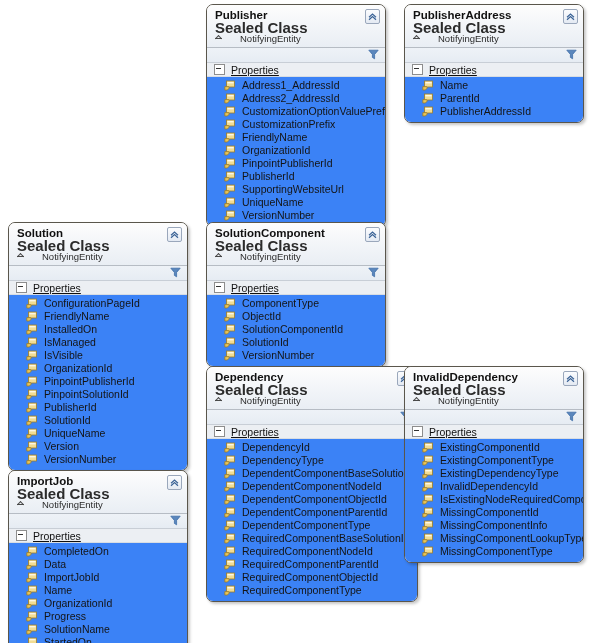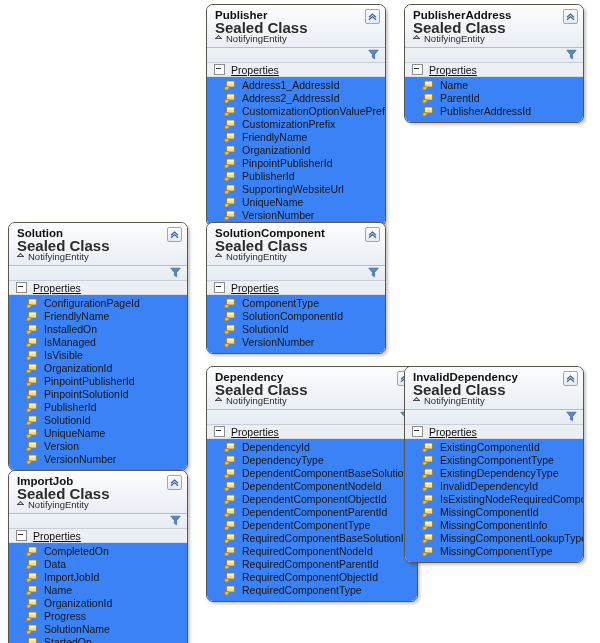--- a/index.html
+++ b/index.html
@@ -55,21 +55,21 @@
     white-space: nowrap;
     font-weight: bold;
   }
   .cb-base {
     font-size: 9.5px;
     color: #2b2b2b;
     line-height: 12px;
     white-space: nowrap;
     display: flex;
     align-items: center;
-    gap: 3px;
+    gap: 17px;
   }
   .inherit-glyph {
     display: inline-block;
     width: 8px;
     height: 8px;
     position: relative;
     flex: 0 0 auto;
   }
   .inherit-glyph::before {
     content: "";
@@ -580,20 +580,30 @@
           <span class="member-name">ComponentType</span>
         </div>
         <div class="member-row">
           <span class="prop-icon">
             <svg viewBox="0 0 12 11" width="12" height="11" aria-hidden="true">
               <rect x="2.5" y="1" width="8" height="6" fill="#f2dd94" stroke="#9a7c2a" stroke-width="0.8"></rect>
               <rect x="3.4" y="1.9" width="6.2" height="1.5" fill="#ffffff" opacity="0.75"></rect>
               <path d="M0.8 6.6 L4.6 6.6 L5.4 8 L3.4 10 L0.8 10 Z" fill="#e8c456" stroke="#9a7c2a" stroke-width="0.8" stroke-linejoin="round"></path>
             </svg>
           </span>
+          <span class="member-name">ObjectId</span>
+        </div>
+        <div class="member-row">
+          <span class="prop-icon">
+            <svg viewBox="0 0 12 11" width="12" height="11" aria-hidden="true">
+              <rect x="2.5" y="1" width="8" height="6" fill="#f2dd94" stroke="#9a7c2a" stroke-width="0.8"></rect>
+              <rect x="3.4" y="1.9" width="6.2" height="1.5" fill="#ffffff" opacity="0.75"></rect>
+              <path d="M0.8 6.6 L4.6 6.6 L5.4 8 L3.4 10 L0.8 10 Z" fill="#e8c456" stroke="#9a7c2a" stroke-width="0.8" stroke-linejoin="round"></path>
+            </svg>
+          </span>
           <span class="member-name">SolutionComponentId</span>
         </div>
         <div class="member-row">
           <span class="prop-icon">
             <svg viewBox="0 0 12 11" width="12" height="11" aria-hidden="true">
               <rect x="2.5" y="1" width="8" height="6" fill="#f2dd94" stroke="#9a7c2a" stroke-width="0.8"></rect>
               <rect x="3.4" y="1.9" width="6.2" height="1.5" fill="#ffffff" opacity="0.75"></rect>
               <path d="M0.8 6.6 L4.6 6.6 L5.4 8 L3.4 10 L0.8 10 Z" fill="#e8c456" stroke="#9a7c2a" stroke-width="0.8" stroke-linejoin="round"></path>
             </svg>
           </span>

